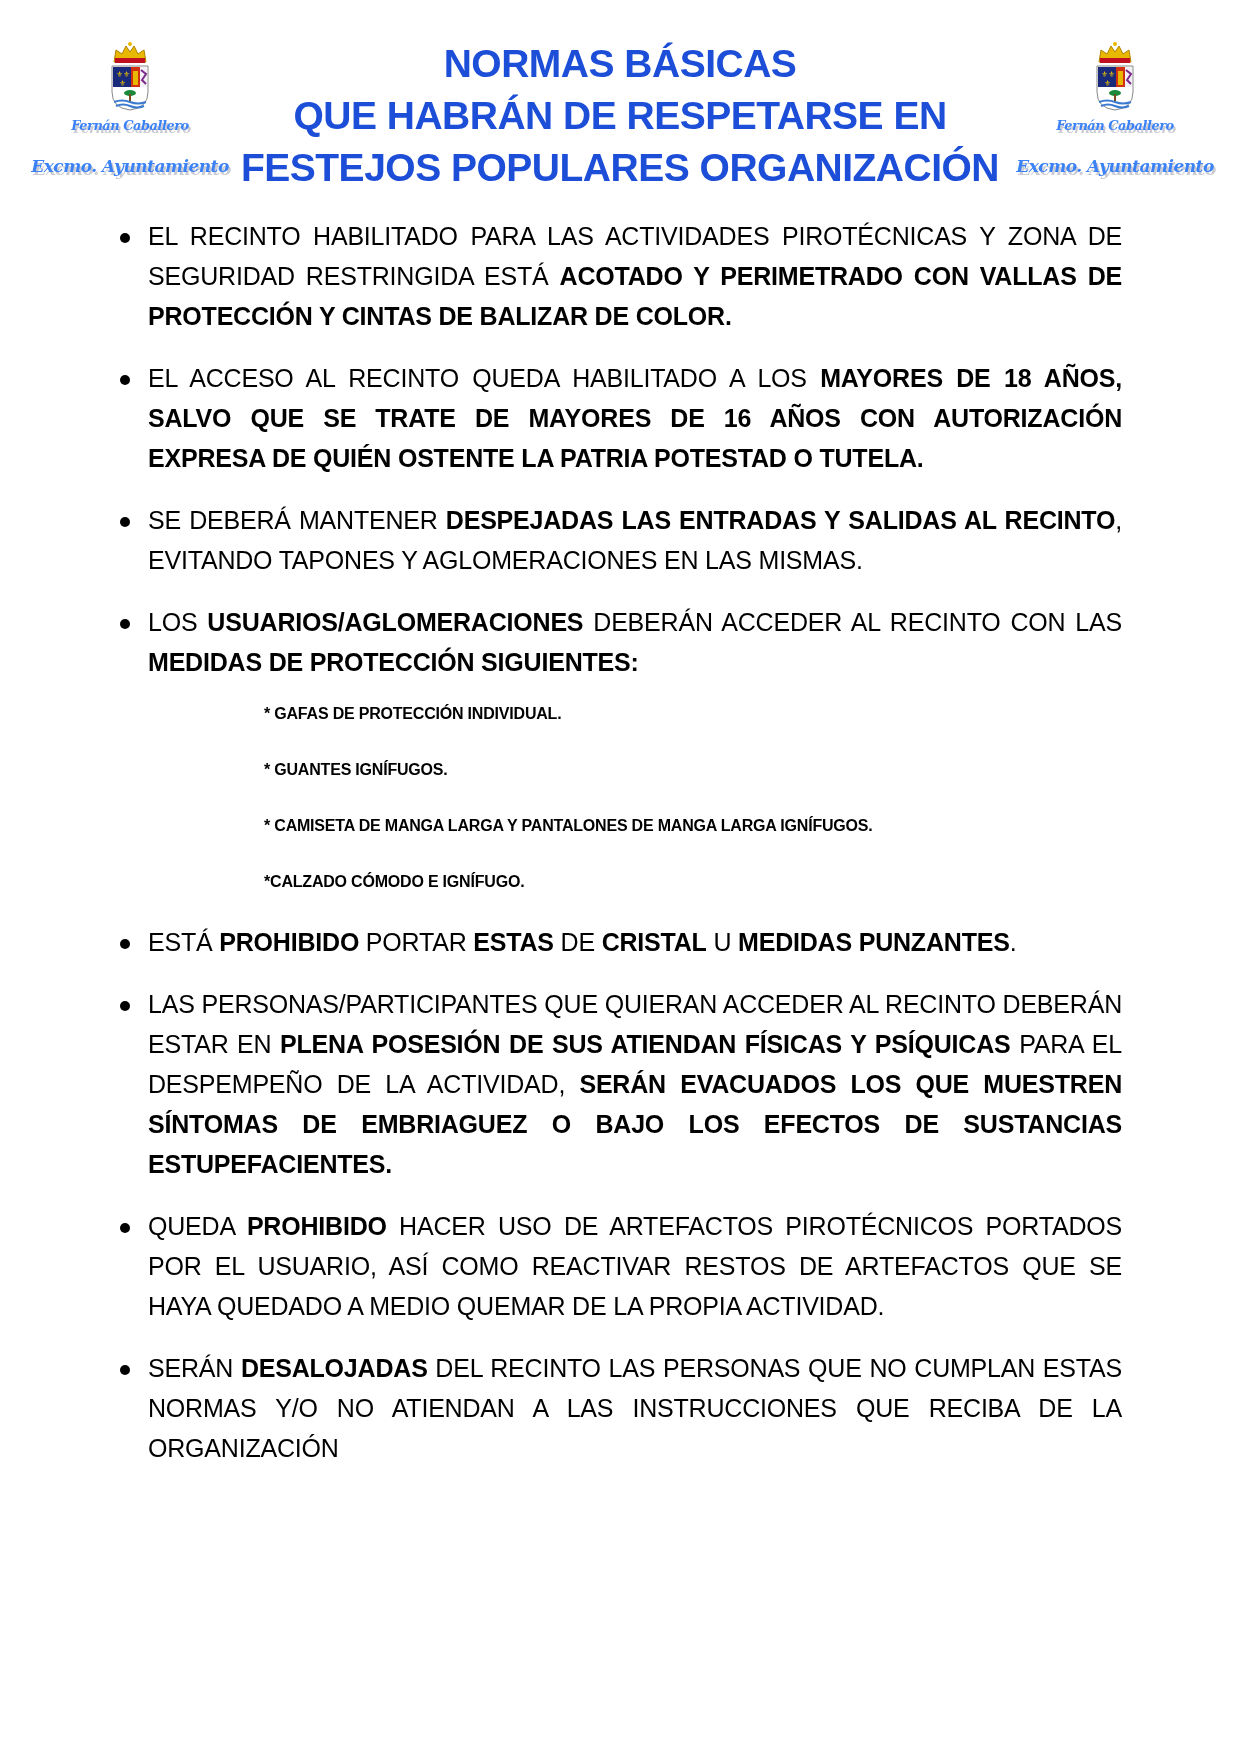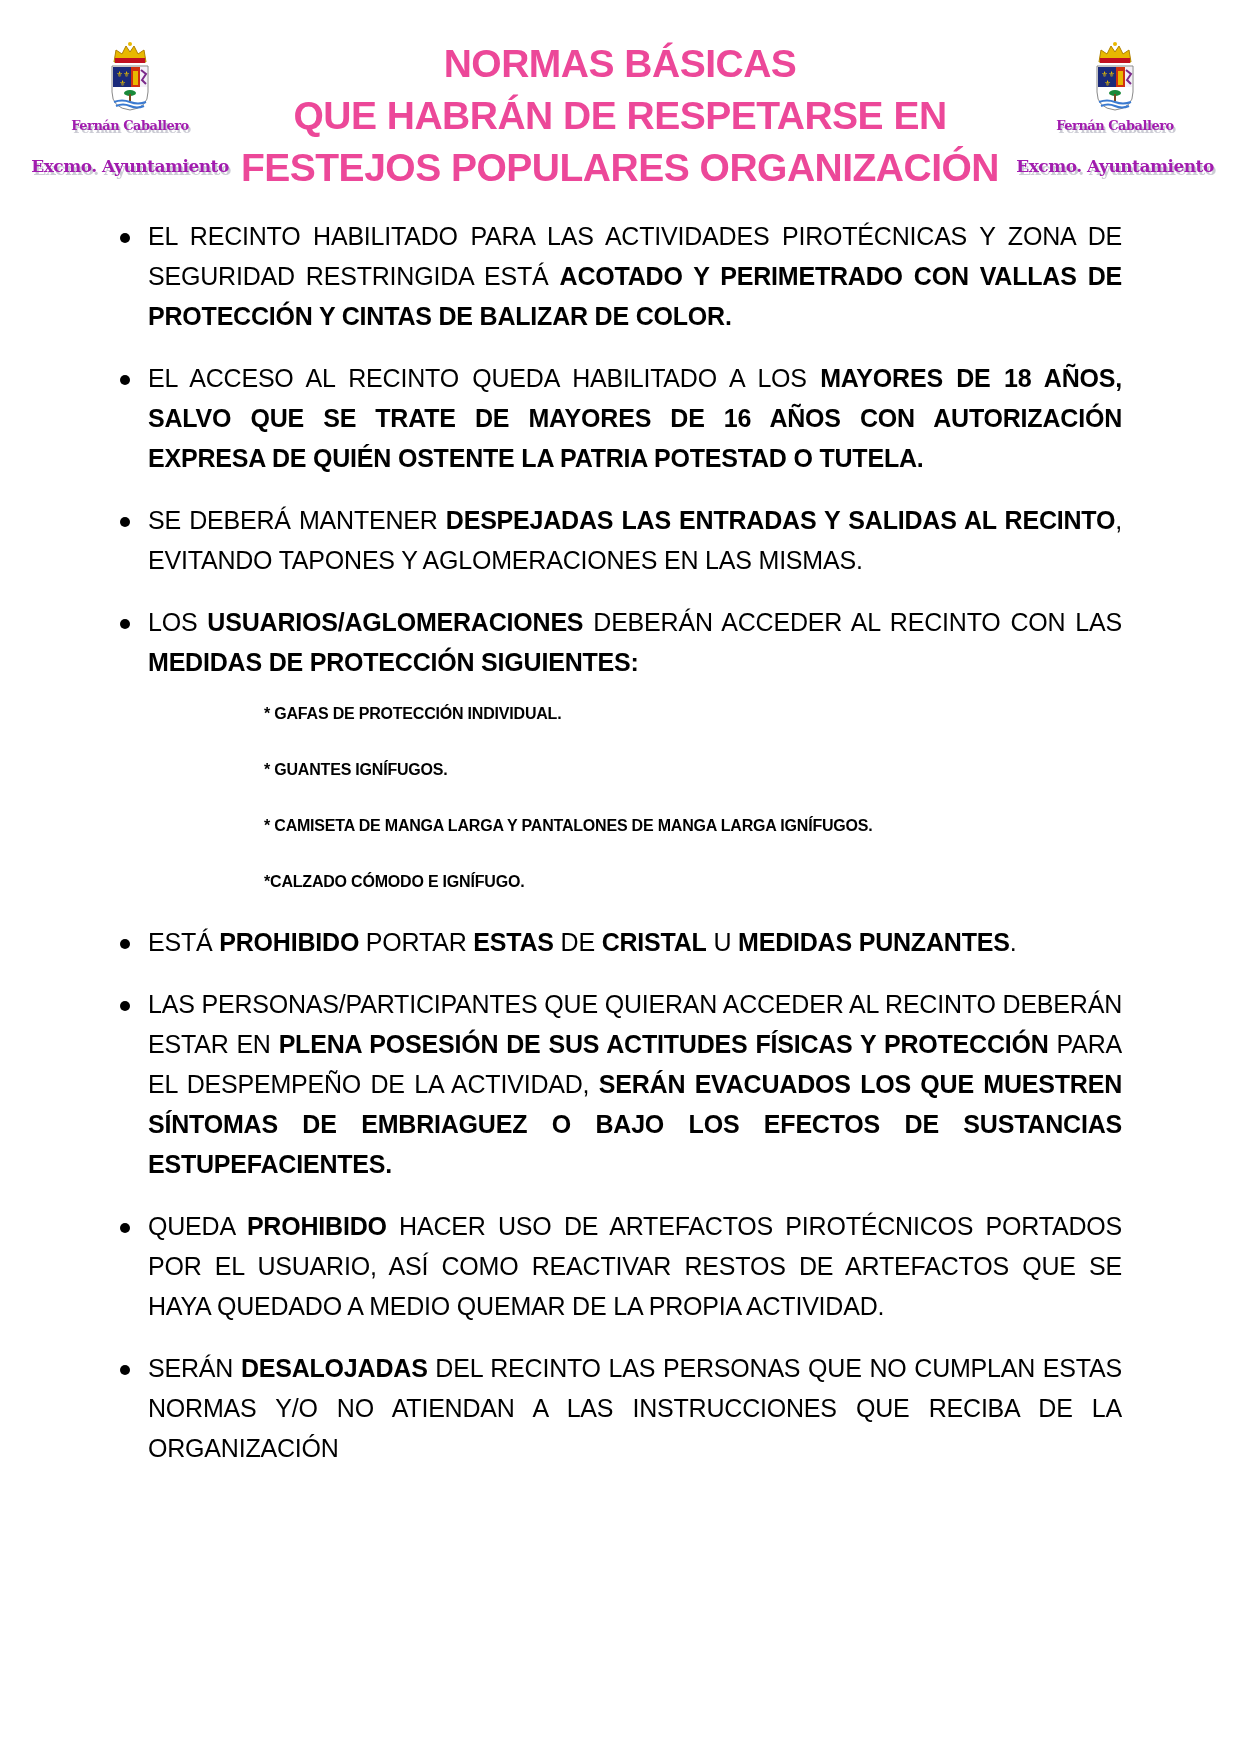--- a/index.html
+++ b/index.html
@@ -8,30 +8,30 @@
     font-family: "Liberation Sans", sans-serif; color: #000;
   }
   .logo {
     position: absolute; top: 40px; width: 170px; height: 140px;
     display: flex; flex-direction: column; align-items: center;
   }
   .logo.left { left: 45px; }
   .logo.right { left: 1030px; }
   .crest { width: 48px; height: 72px; }
   .logo-line {
-    font-family: "DejaVu Serif", serif; font-weight: bold;
-    color: #a21caf; text-shadow: 2px 3px 0 rgba(140,140,160,0.45);
+    font-family: "DejaVu Serif", serif; font-style: italic; font-weight: bold;
+    color: #3b82f6; text-shadow: 2px 3px 0 rgba(140,140,160,0.45);
     white-space: nowrap; letter-spacing: -0.5px;
   }
   .logo-line.l1 { font-size: 13px; margin-top: 6px; }
   .logo-line.l2 { font-size: 17px; margin-top: 23px; }
 
   .title {
     position: absolute; top: 38px; left: 210px; width: 820px;
-    text-align: center; color: #ec4899; font-weight: bold;
+    text-align: center; color: #1d4ed8; font-weight: bold;
     font-size: 39px; line-height: 52px; letter-spacing: -0.5px;
     font-family: "Liberation Sans", sans-serif;
   }
   .title div { white-space: nowrap; }
 
   .content {
     position: absolute; top: 216px; left: 148px; width: 974px;
     font-size: 25px; line-height: 40px; letter-spacing: -0.2px;
   }
   .item { position: relative; text-align: justify; margin-bottom: 22px; }
@@ -103,16 +103,16 @@
     <div class="item"><span class="bullet"></span><span>EL ACCESO AL RECINTO QUEDA HABILITADO A LOS </span><b>MAYORES DE 18 AÑOS, SALVO QUE SE TRATE DE MAYORES DE 16 AÑOS CON AUTORIZACIÓN EXPRESA DE QUIÉN OSTENTE LA PATRIA POTESTAD O TUTELA.</b></div>
     <div class="item"><span class="bullet"></span><span>SE DEBERÁ MANTENER </span><b>DESPEJADAS LAS ENTRADAS Y SALIDAS AL RECINTO</b><span>, EVITANDO TAPONES Y AGLOMERACIONES EN LAS MISMAS.</span></div>
     <div class="item"><span class="bullet"></span><span>LOS </span><b>USUARIOS/AGLOMERACIONES</b><span> DEBERÁN ACCEDER AL RECINTO CON LAS </span><b>MEDIDAS DE PROTECCIÓN SIGUIENTES:</b></div>
     <div class="sublist">
       <div class="subitem">* GAFAS DE PROTECCIÓN INDIVIDUAL.</div>
       <div class="subitem">* GUANTES IGNÍFUGOS.</div>
       <div class="subitem">* CAMISETA DE MANGA LARGA Y PANTALONES DE MANGA LARGA IGNÍFUGOS.</div>
       <div class="subitem">*CALZADO CÓMODO E IGNÍFUGO.</div>
     </div>
     <div class="item"><span class="bullet"></span><span>ESTÁ </span><b>PROHIBIDO</b><span> PORTAR </span><b>ESTAS</b><span> DE </span><b>CRISTAL</b><span> U </span><b>MEDIDAS PUNZANTES</b><span>.</span></div>
-    <div class="item"><span class="bullet"></span><span>LAS PERSONAS/PARTICIPANTES QUE QUIERAN ACCEDER AL RECINTO DEBERÁN ESTAR EN </span><b>PLENA POSESIÓN DE SUS ACTITUDES FÍSICAS Y PROTECCIÓN</b><span> PARA EL DESPEMPEÑO DE LA ACTIVIDAD, </span><b>SERÁN EVACUADOS LOS QUE MUESTREN SÍNTOMAS DE EMBRIAGUEZ O BAJO LOS EFECTOS DE SUSTANCIAS ESTUPEFACIENTES.</b></div>
+    <div class="item"><span class="bullet"></span><span>LAS PERSONAS/PARTICIPANTES QUE QUIERAN ACCEDER AL RECINTO DEBERÁN ESTAR EN </span><b>PLENA POSESIÓN DE SUS ATIENDAN FÍSICAS Y PSÍQUICAS</b><span> PARA EL DESPEMPEÑO DE LA ACTIVIDAD, </span><b>SERÁN EVACUADOS LOS QUE MUESTREN SÍNTOMAS DE EMBRIAGUEZ O BAJO LOS EFECTOS DE SUSTANCIAS ESTUPEFACIENTES.</b></div>
     <div class="item"><span class="bullet"></span><span>QUEDA </span><b>PROHIBIDO</b><span> HACER USO DE ARTEFACTOS PIROTÉCNICOS PORTADOS POR EL USUARIO, ASÍ COMO REACTIVAR RESTOS DE ARTEFACTOS QUE SE HAYA QUEDADO A MEDIO QUEMAR DE LA PROPIA ACTIVIDAD.</span></div>
     <div class="item"><span class="bullet"></span><span>SERÁN </span><b>DESALOJADAS</b><span> DEL RECINTO LAS PERSONAS QUE NO CUMPLAN ESTAS NORMAS Y/O NO ATIENDAN A LAS INSTRUCCIONES QUE RECIBA DE LA ORGANIZACIÓN</span></div>
   </div>
 
 </body></html>

